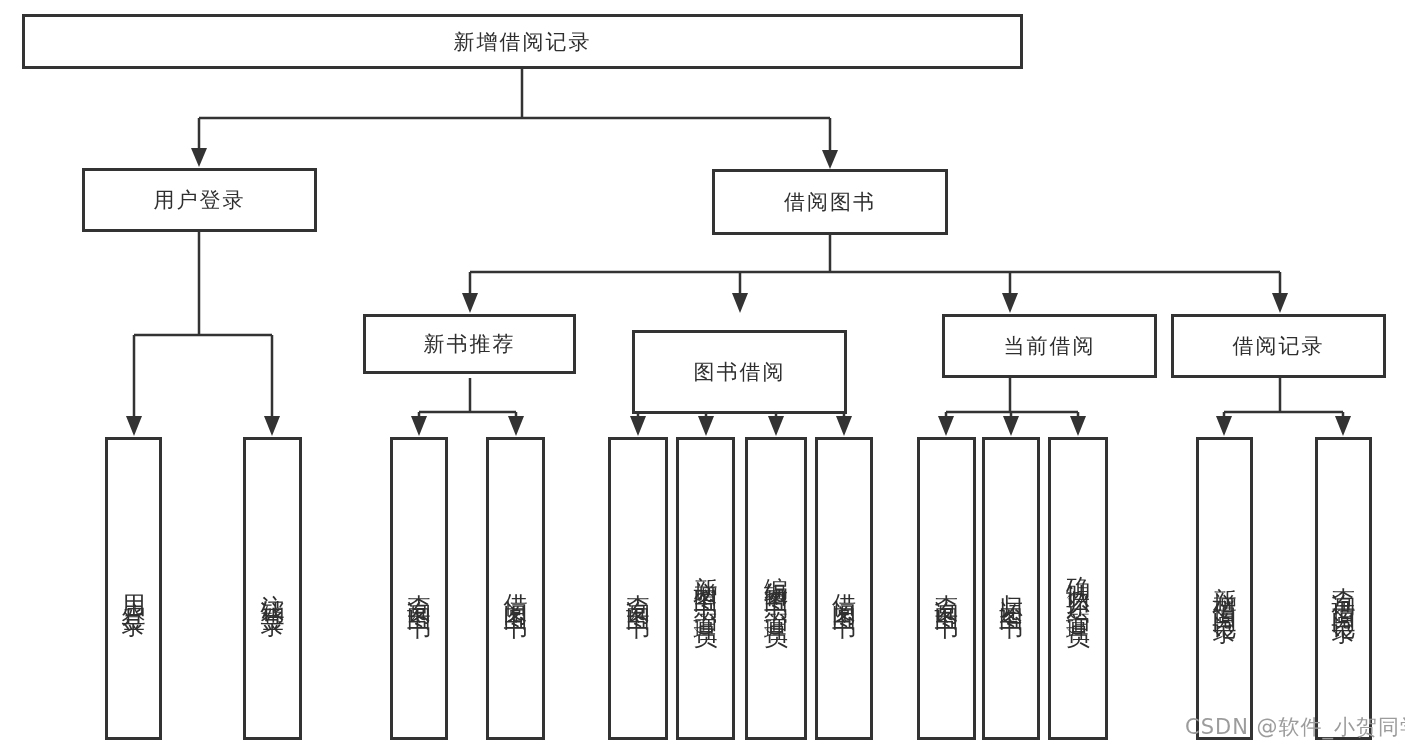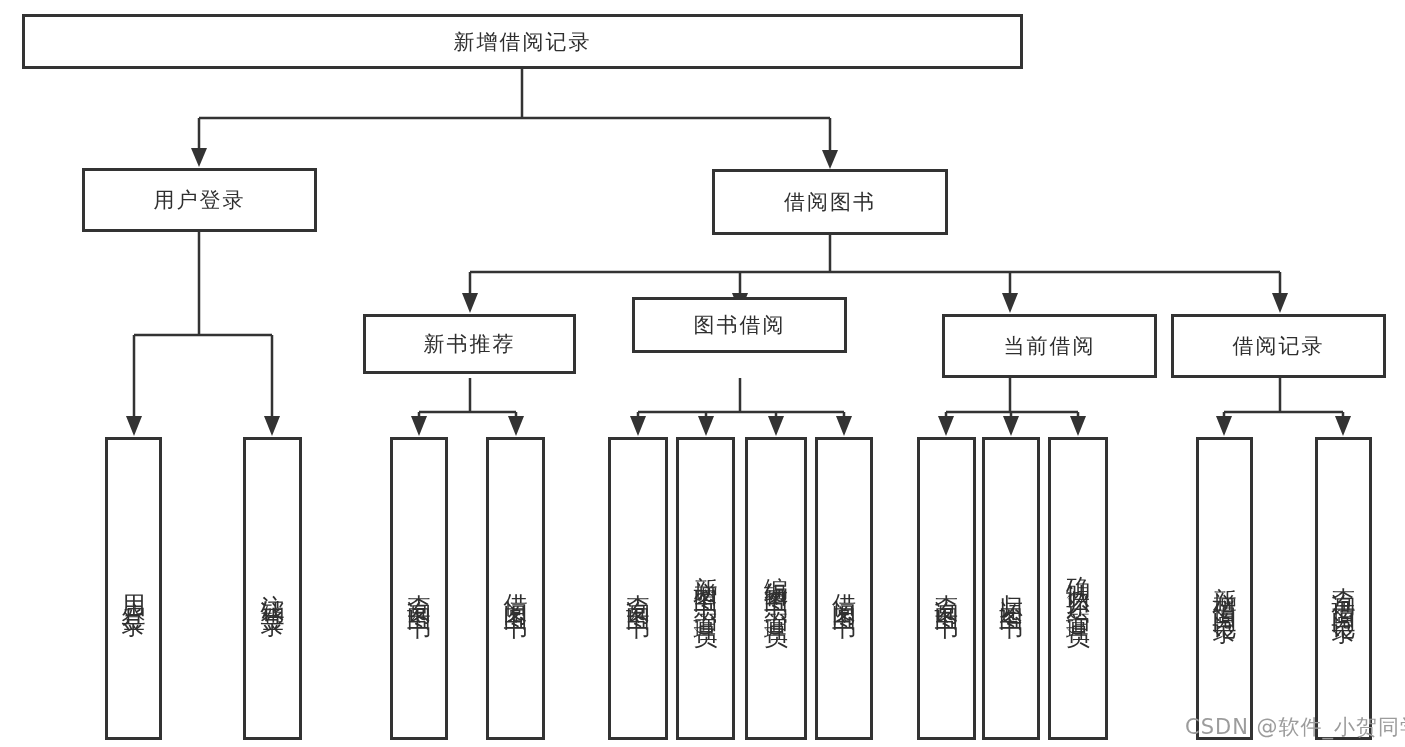--- a/index.html
+++ b/index.html
@@ -30,21 +30,21 @@
     writing-mode:vertical-rl;text-orientation:mixed;
     display:flex;align-items:center;justify-content:center;
     font-size:24px;letter-spacing:7px;color:var(--text);
     z-index:2;line-height:1;
   }
   
   #nd-root      {left:22px;  top:14px;  width:1001px;height:55px;}
   #nd-userlogin {left:82px;  top:168px; width:235px; height:64px;}
   #nd-bookmgmt  {left:712px; top:169px; width:236px; height:66px;}
   #nd-newbook   {left:363px; top:314px; width:213px; height:60px;}
-  #nd-bookborrow{left:632px; top:297px; width:215px; height:56px;}
+  #nd-bookborrow{left:632px; top:330px; width:215px; height:84px;}
   #nd-current   {left:942px; top:314px; width:215px; height:64px;}
   #nd-records   {left:1171px;top:314px; width:215px; height:64px;}
   
   #lf-1 {left:105px; width:57px;}
   #lf-2 {left:243px; width:59px;}
   #lf-3 {left:390px; width:58px;}
   #lf-4 {left:486px; width:59px;}
   #lf-5 {left:608px; width:60px;}
   #lf-6 {left:676px; width:59px;}
   #lf-7 {left:745px; width:62px;}

